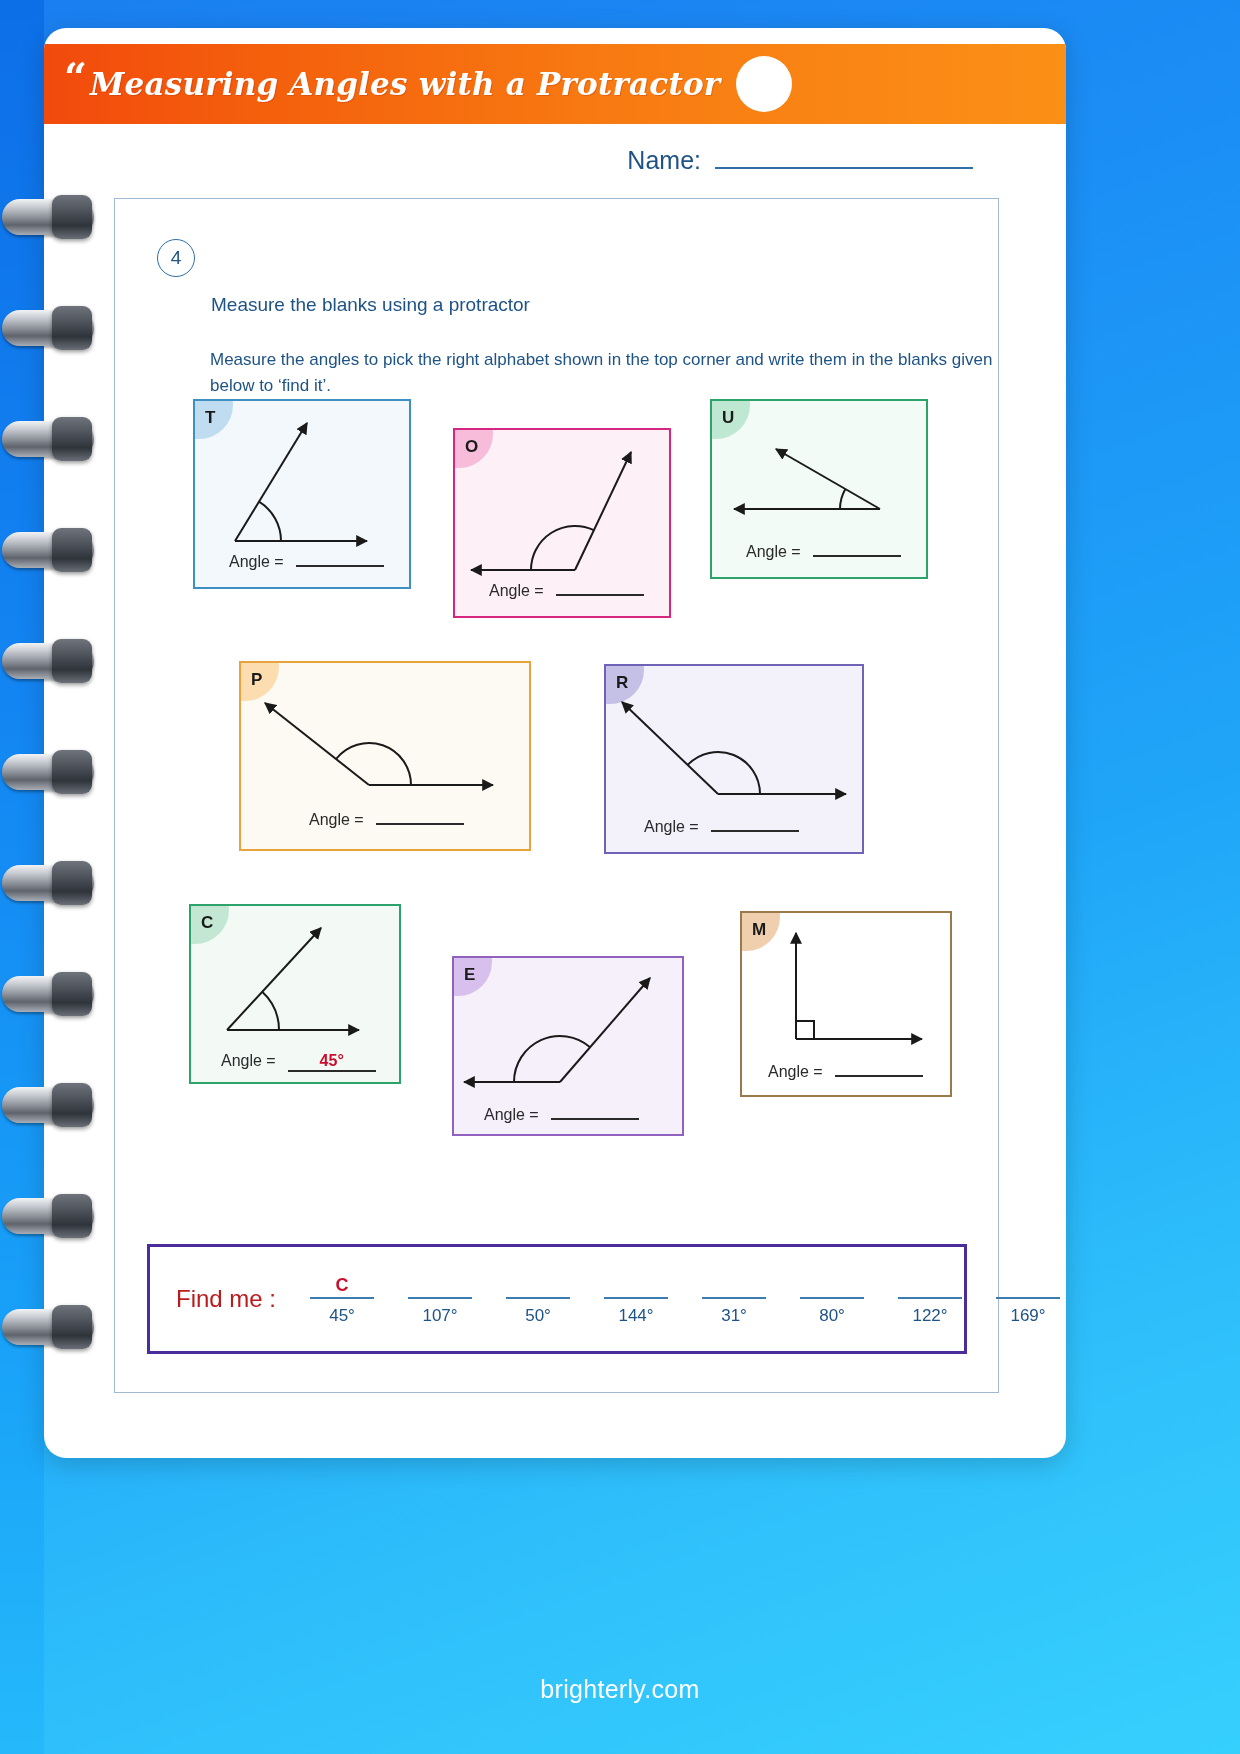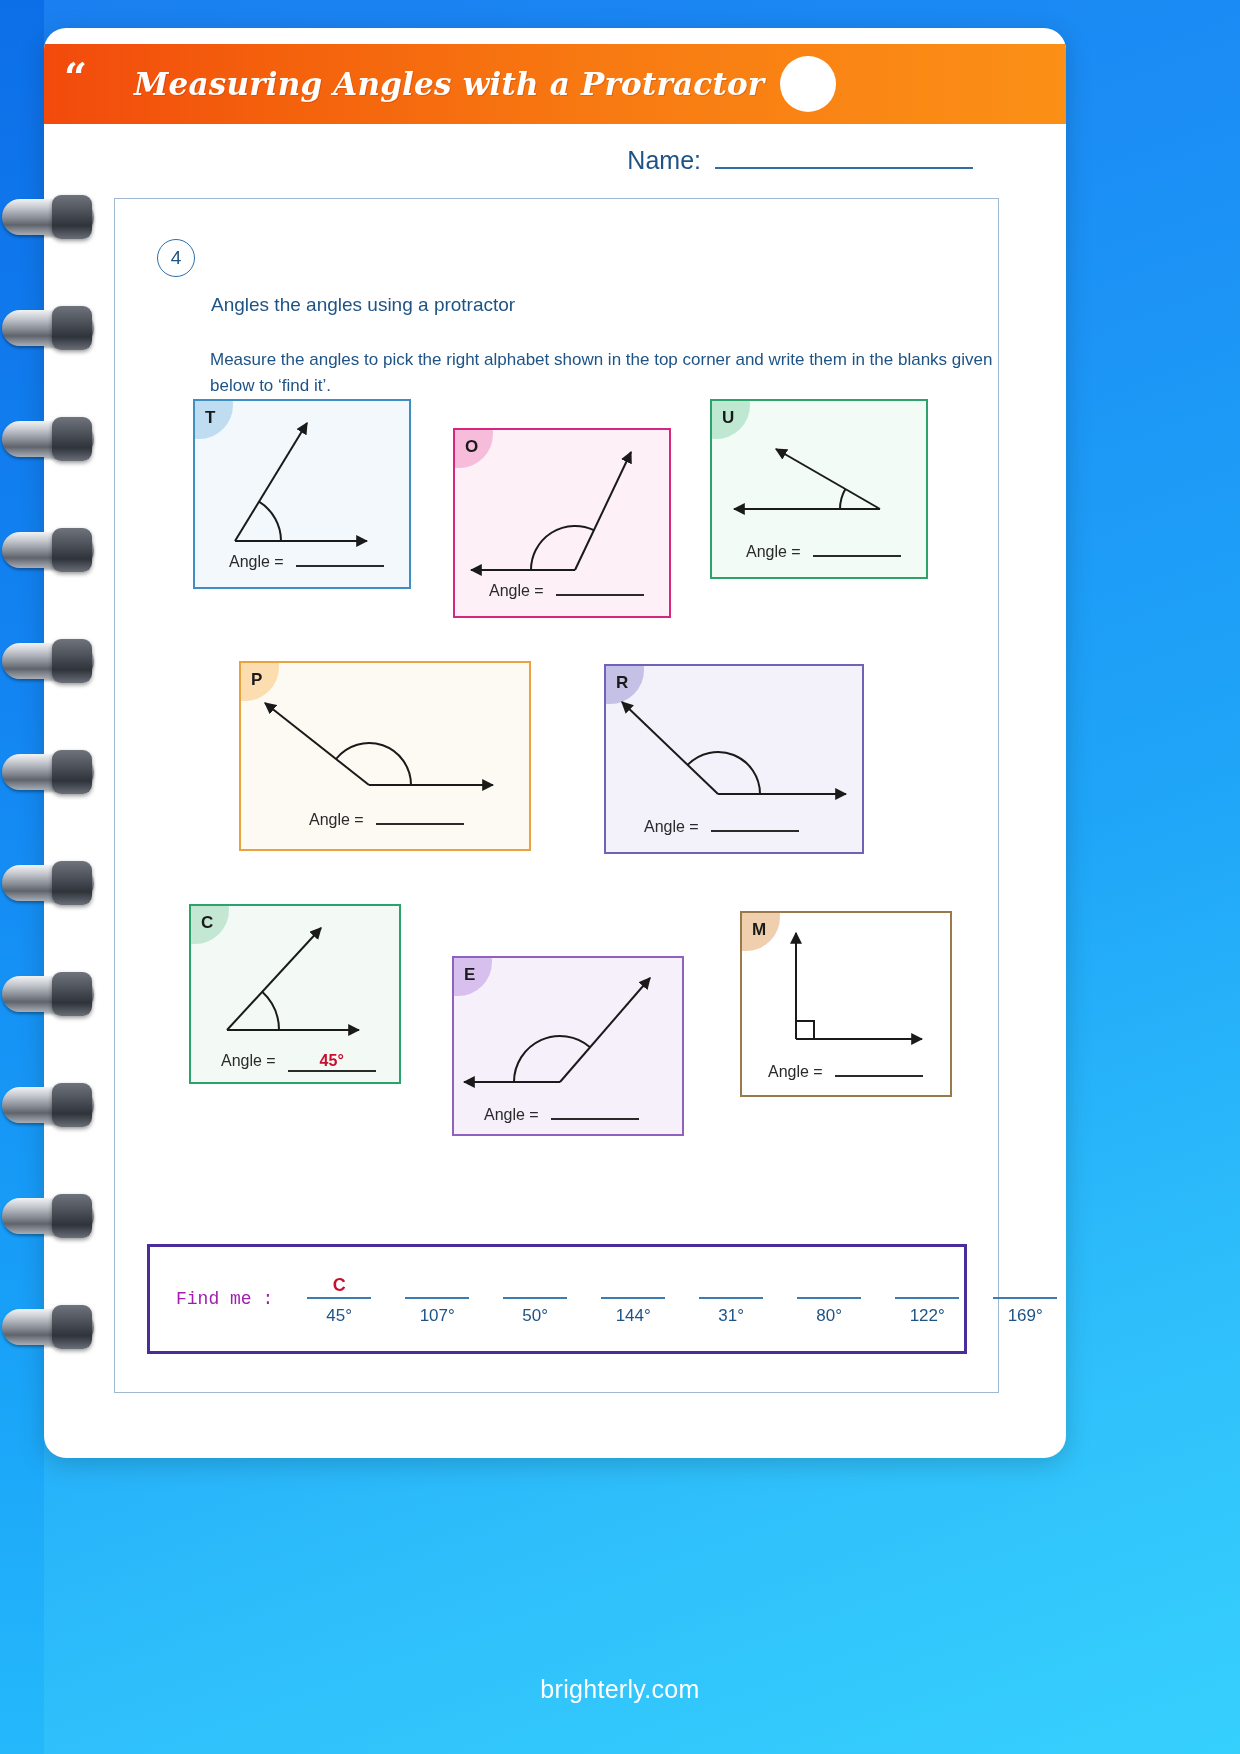--- a/index.html
+++ b/index.html
@@ -49,21 +49,20 @@
   .quote-mark {
     color: #ffffff; font-size: 40px; line-height: 1; font-weight: 700;
     font-family: "DejaVu Serif", serif; margin-right: 6px; margin-top: -14px;
     letter-spacing: -3px;
   }
   .header-title {
     color: #ffffff; font-size: 31px; font-weight: 700; letter-spacing: .2px;
     font-family: "DejaVu Serif", serif; font-style: italic;
     text-shadow: 1px 1px 0 rgba(150,40,0,.25);
     white-space: nowrap;
-    margin-left: 44px;
   }
   .header-dot {
     width: 56px; height: 56px; border-radius: 50%; background: #ffffff;
     margin-left: 16px; flex: 0 0 auto;
   }
   .brand-pill {
     margin-left: 12px; height: 54px; width: 212px; border-radius: 27px;
     background: #ffffff; display: flex; align-items: center; justify-content: center;
     flex: 0 0 auto; position: relative;
   }
@@ -127,21 +126,21 @@
     text-align: center; color: #c8102e; font-weight: 700; font-size: 16px;
   }
   .abox svg { position: absolute; left: 0; top: 0; }
 
   
   .findme {
     position: absolute; left: 32px; top: 1045px; width: 820px; height: 110px;
     border: 3px solid #4a2c9b;
     display: flex; align-items: center; padding-left: 26px;
   }
-  .findme-label { font-size: 18px; color: #a21caf; flex: 0 0 auto; margin-right: 34px; font-family: Liberation Mono, monospace; }
+  .findme-label { font-size: 24px; color: #b91c1c; flex: 0 0 auto; margin-right: 34px; }
   .blanks { display: flex; gap: 34px; align-items: flex-start; }
   .blank-cell { width: 64px; text-align: center; }
   .blank-ans {
     height: 24px; font-size: 18px; font-weight: 700; color: #c8102e; line-height: 24px;
   }
   .blank-line { border-bottom: 2px solid #3c7cb0; width: 100%; }
   .blank-deg { font-size: 17px; color: #1e5386; margin-top: 7px; }
 
   
   .footer {
@@ -213,21 +212,21 @@
   <div class="name-row">
     <span class="name-label">Name:</span>
     <span class="name-rule"></span>
   </div>
 
   <div class="content-card">
 
     <div class="sec-head">
       <span class="sec-num">4</span>
     </div>
-    <div class="sec-sub">Angles the angles using a protractor</div>
+    <div class="sec-sub">Measure the blanks using a protractor</div>
     <div class="instructions">Measure the angles to pick the right alphabet shown in the top corner and write them in the blanks given below to ‘find it’.</div>
 
     <div id="problems-layer">
         <div class="abox" style="left: 78px; top: 200px; width: 218px; height: 190px; border-color: rgb(62, 143, 196); background: rgb(242, 248, 252);">
           <div class="corner" style="background: rgb(191, 220, 240);"></div>
           <div class="letter">T</div>
           <svg width="214" height="186" viewBox="0 0 214 186">
             <defs>
               <marker id="arrow0" viewBox="0 0 10 10" refX="9" refY="5" markerWidth="6" markerHeight="6" orient="auto-start-reverse">
                 <path d="M 0 0 L 10 5 L 0 10 z" fill="#1a1a1a"></path>

